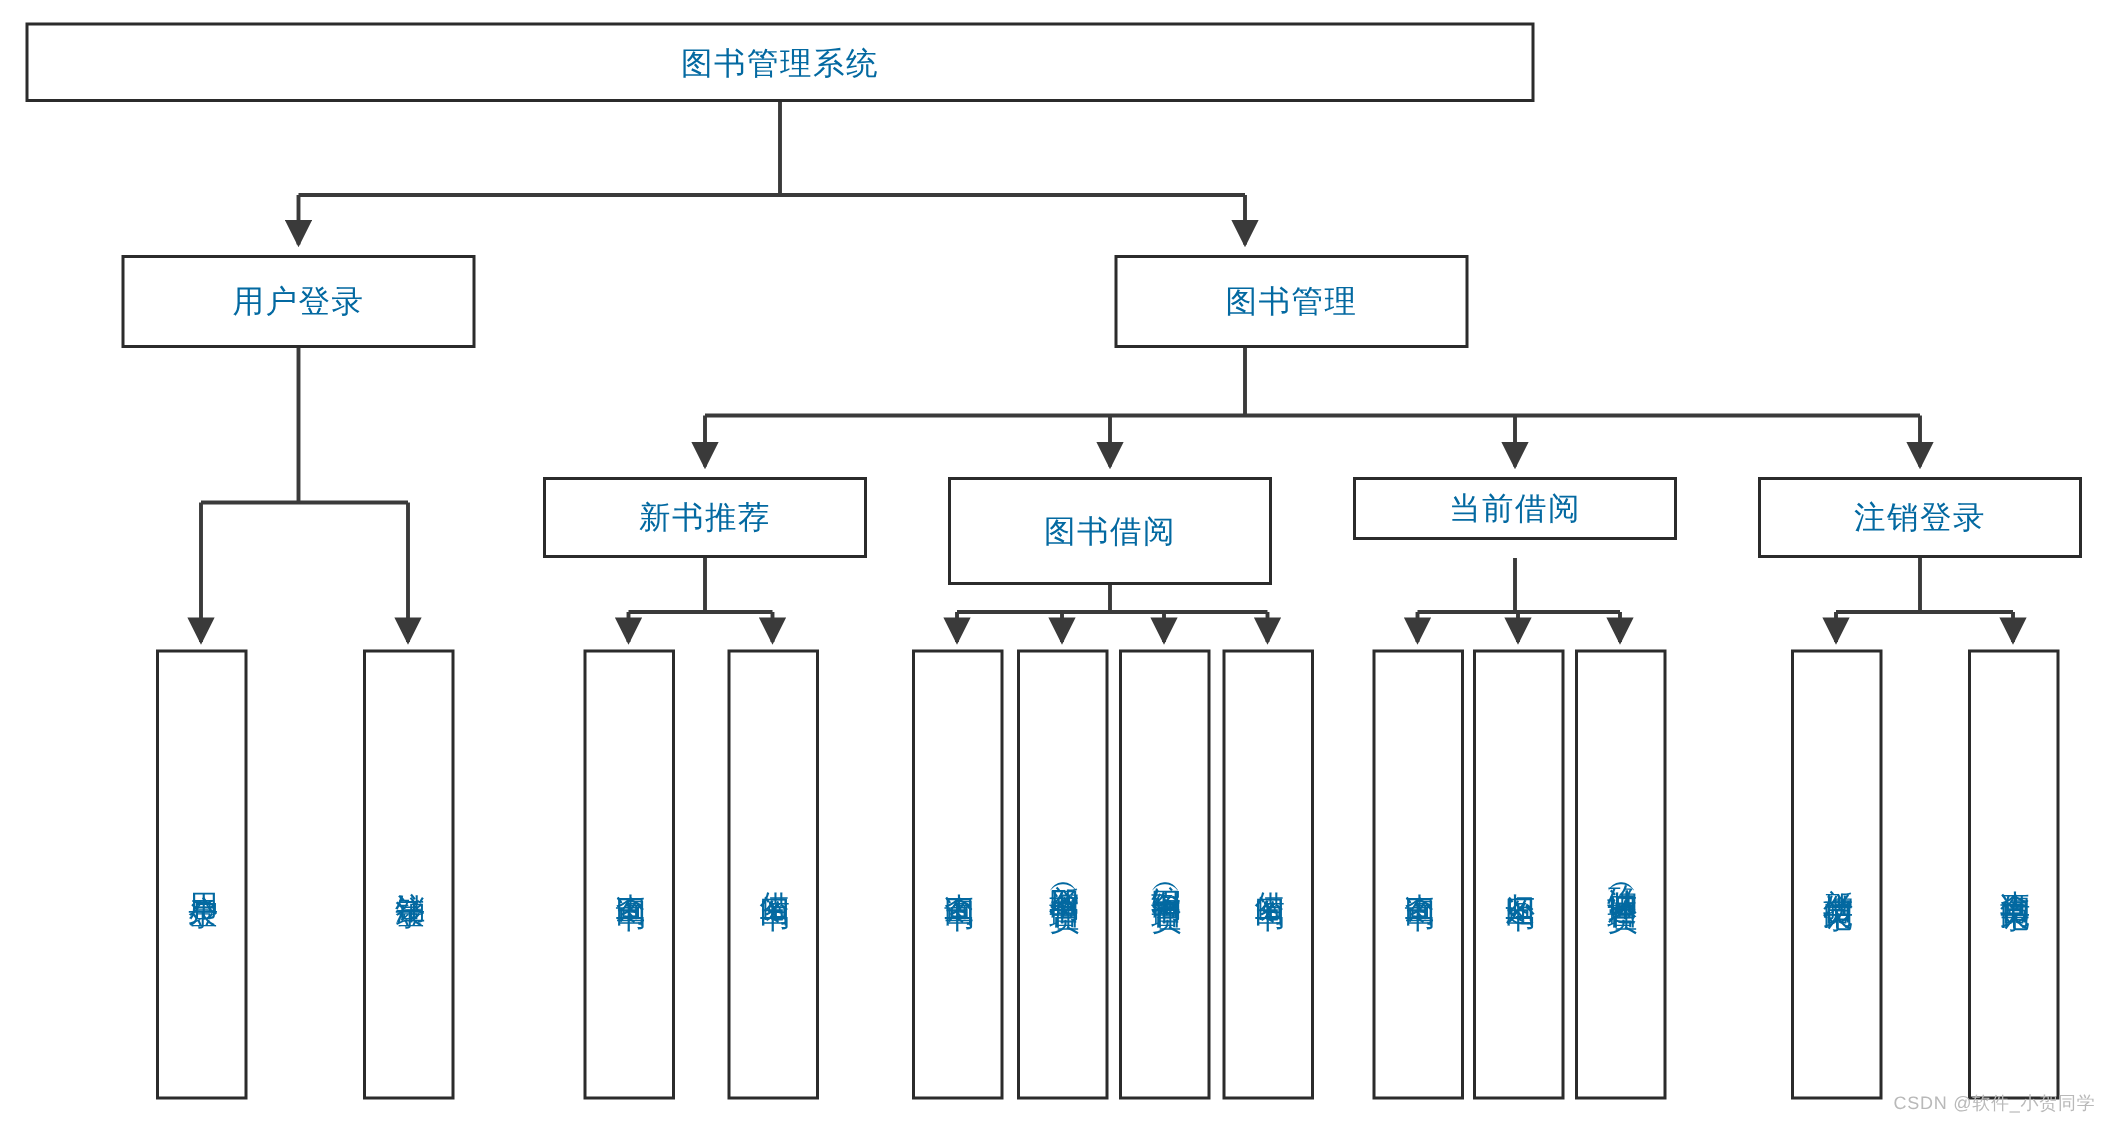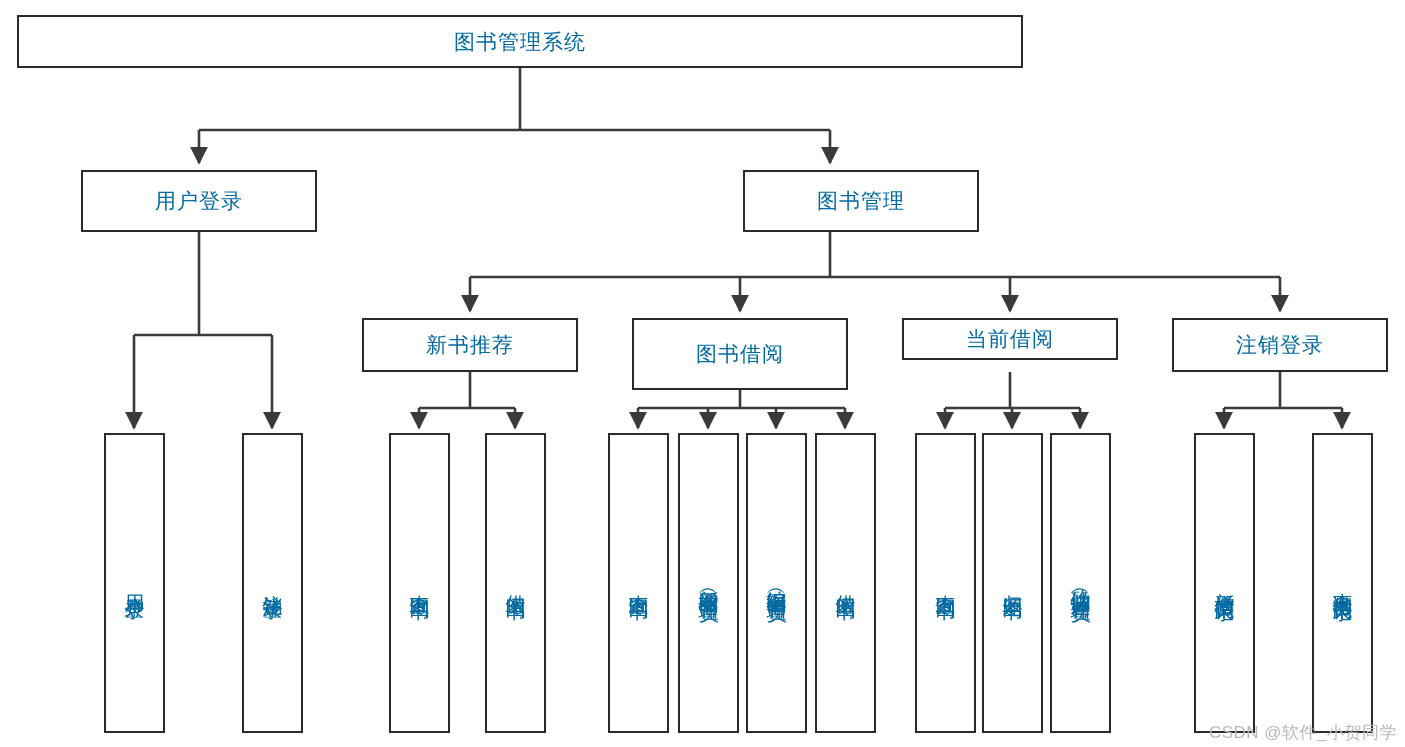--- a/index.html
+++ b/index.html
@@ -49,21 +49,21 @@
     white-space: nowrap;
     text-align: center;
   }
   .node .label {
     pointer-events: none;
   }
   #watermark {
     position: absolute;
     right: 8px;
     bottom: 3px;
-    font-size: 17px;
+    font-size: 12px;
     color: #b9b9b9;
     letter-spacing: 0.5px;
     white-space: nowrap;
   }
 </style>
 </head>
 <body>
 
 <div id="canvas">
 

